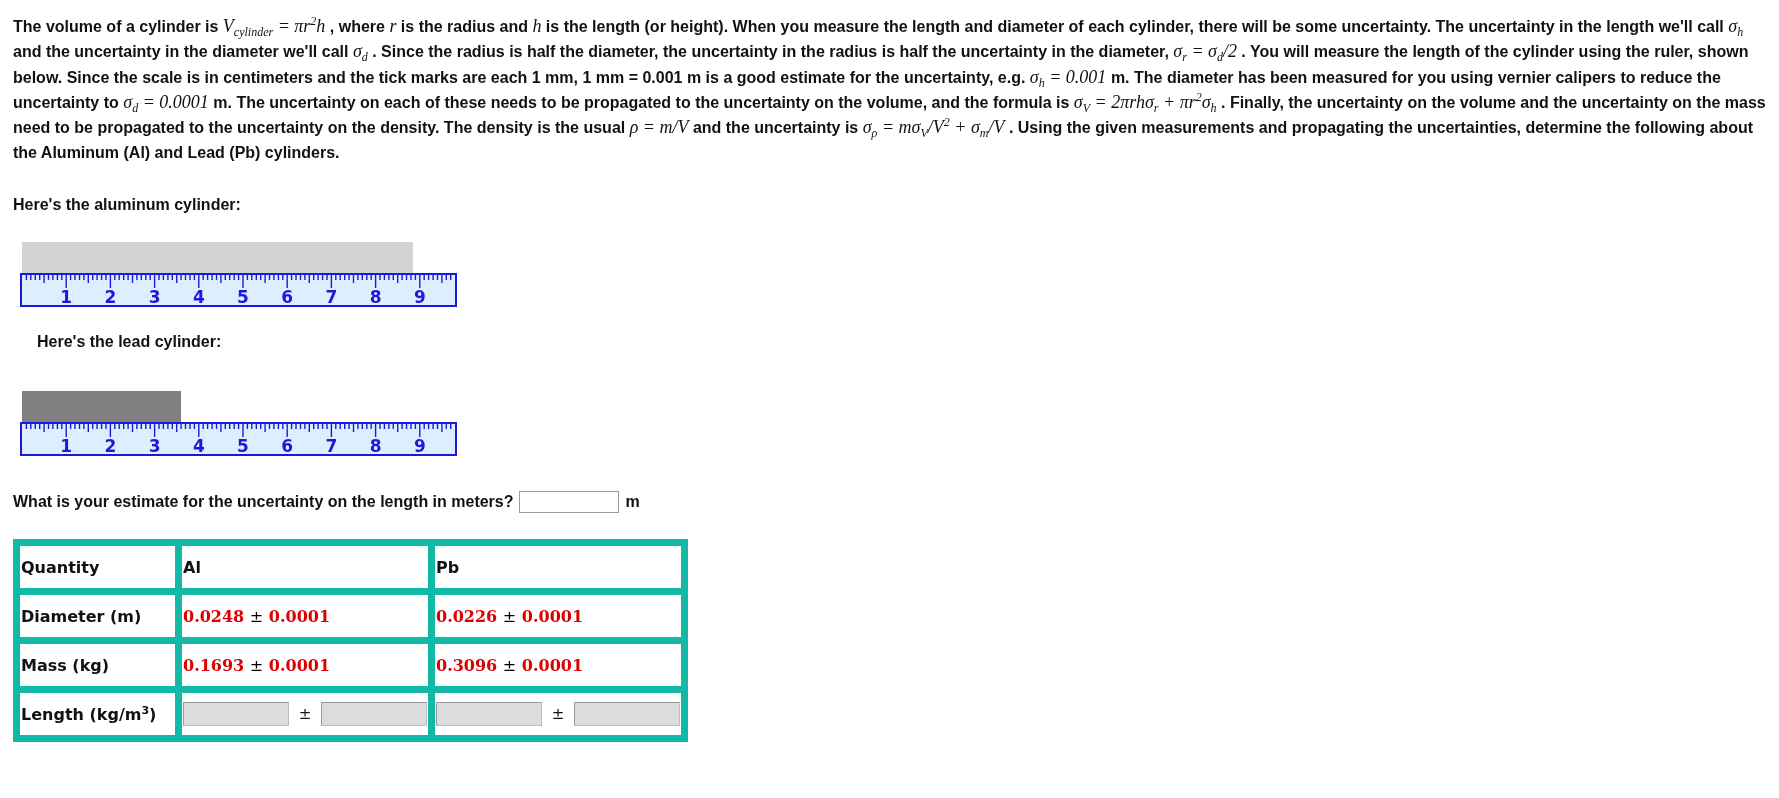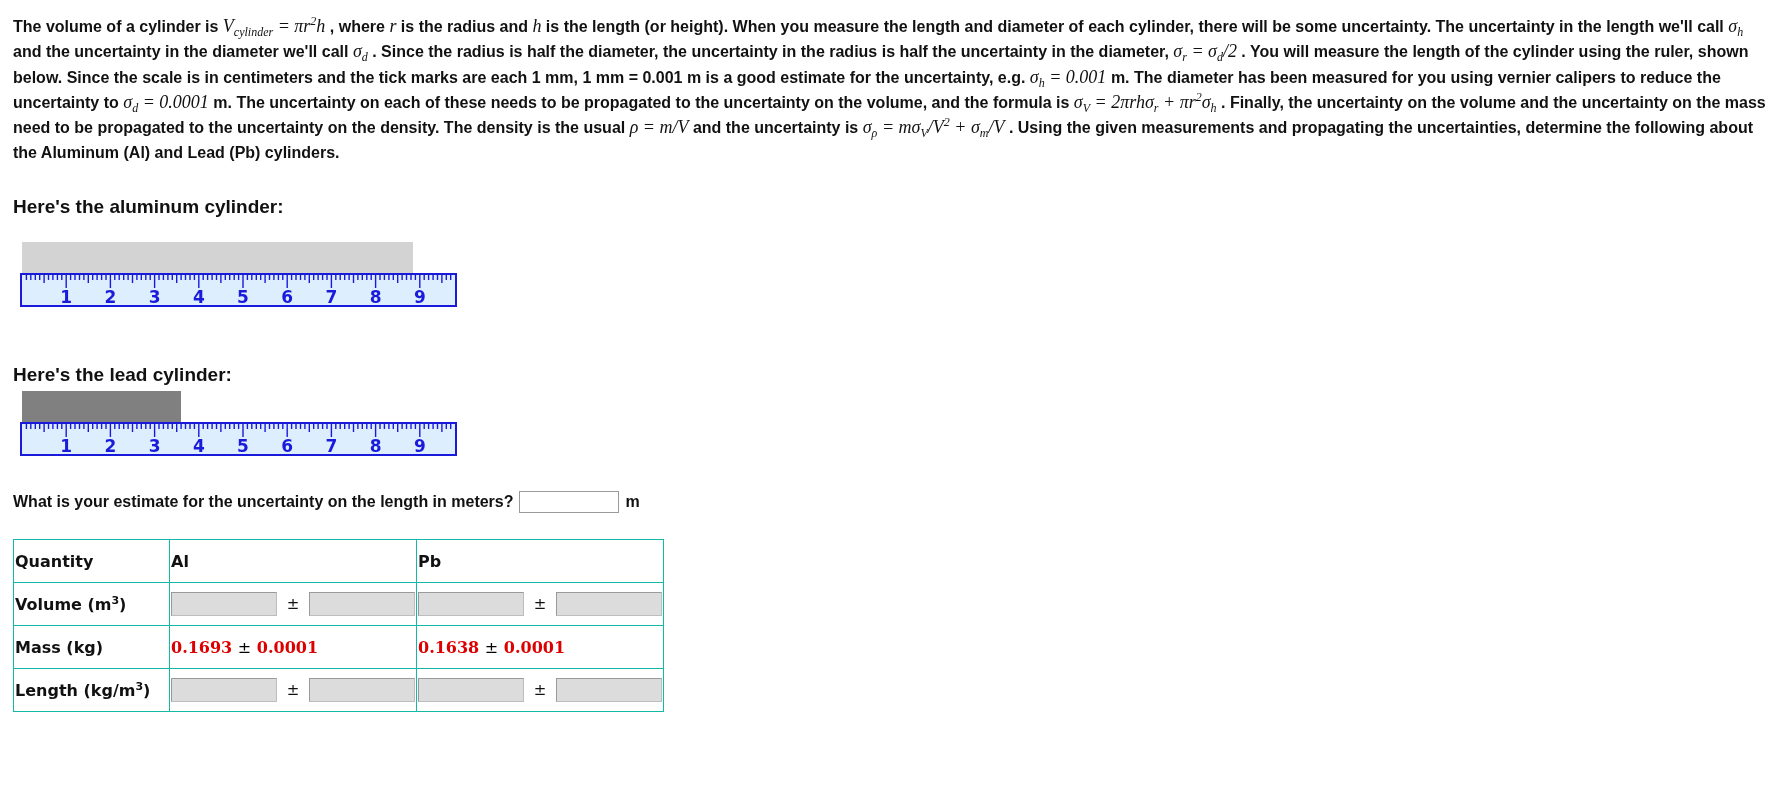--- a/index.html
+++ b/index.html
@@ -9,39 +9,39 @@
   }
   .intro {
     position: absolute; left: 13px; top: 14px; width: 1760px;
     font-size: 16px; font-weight: bold; line-height: 25.3px; margin: 0;
   }
   .intro i { font-family: "Liberation Serif", serif; font-style: italic; font-weight: normal; font-size: 18px; }
   .intro .math { font-family: "Liberation Serif", serif; font-style: italic; font-weight: normal; font-size: 18px; }
   .intro sub { font-size: 12px; vertical-align: -4px; line-height: 0; }
   .intro sup { font-size: 12px; vertical-align: 7px; line-height: 0; }
   .label {
-    position: absolute; left: 13px; font-size: 19px; font-weight: bold; margin: 0;
+    position: absolute; left: 13px; font-size: 16px; font-weight: bold; margin: 0;
   }
   .cyl { position: absolute; height: 31px; }
   .ruler-wrap { position: absolute; left: 20px; width: 437px; height: 36px; }
   .ruler-wrap svg { display: block; }
   .question {
     position: absolute; left: 13px; top: 491px; font-size: 16px; font-weight: bold;
     display: flex; align-items: center;
   }
   .question input {
     width: 100px; height: 22px; margin: 0 7px 0 5px; border: 1px solid #9a9a9a;
     box-sizing: border-box; padding: 1px 3px; font-size: 14px;
   }
   table.grid {
     position: absolute; left: 13px; top: 539px; border-collapse: collapse;
     font-family: "DejaVu Sans", sans-serif; font-size: 16px; font-weight: bold;
   }
   table.grid td {
-    border: 1px solid #14b8a6; padding: 0 0 0 1px; height: 42px; vertical-align: middle;
+    border: 7px solid #14b8a6; padding: 0 0 0 1px; height: 42px; vertical-align: middle;
     white-space: nowrap;
   }
   table.grid td.q { width: 154px; }
   table.grid td.v { width: 245px; }
   table.grid sup { font-size: 11px; vertical-align: 6px; line-height: 0; }
   .pair { display: flex; align-items: center; }
   .pair input {
     width: 106px; height: 24px; box-sizing: border-box; border: 1px solid #a0a0a0; padding: 1px 3px;
     font-size: 14px; background: #fff;
   }
@@ -162,21 +162,21 @@
       <text x="134.6" y="30" text-anchor="middle" font-family="DejaVu Sans, sans-serif" font-weight="bold" font-size="17" fill="#1a1adb">3</text>
       <text x="178.8" y="30" text-anchor="middle" font-family="DejaVu Sans, sans-serif" font-weight="bold" font-size="17" fill="#1a1adb">4</text>
       <text x="223.0" y="30" text-anchor="middle" font-family="DejaVu Sans, sans-serif" font-weight="bold" font-size="17" fill="#1a1adb">5</text>
       <text x="267.2" y="30" text-anchor="middle" font-family="DejaVu Sans, sans-serif" font-weight="bold" font-size="17" fill="#1a1adb">6</text>
       <text x="311.4" y="30" text-anchor="middle" font-family="DejaVu Sans, sans-serif" font-weight="bold" font-size="17" fill="#1a1adb">7</text>
       <text x="355.6" y="30" text-anchor="middle" font-family="DejaVu Sans, sans-serif" font-weight="bold" font-size="17" fill="#1a1adb">8</text>
       <text x="399.8" y="30" text-anchor="middle" font-family="DejaVu Sans, sans-serif" font-weight="bold" font-size="17" fill="#1a1adb">9</text>
     </svg>
   </div>
 
-<p class="label" style="top:364px;">Here's the lead cylinder:</p>
+<p class="label" style="top:333px;margin-left:24px;">Here's the lead cylinder:</p>
 <div class="cyl" id="pb-cyl" style="left: 22px; top: 391px; background: rgb(128, 128, 128); width: 159.12px;"></div>
 <div class="ruler-wrap" id="ruler-pb" style="top:422px;">
     <svg width="437" height="34" xmlns="http://www.w3.org/2000/svg">
       <rect x="1" y="1" width="435" height="32" fill="#ddeeff" stroke="#1a1adb" stroke-width="2"></rect>
       <line x1="6.4" y1="2" x2="6.4" y2="7" stroke="#1a1adb" stroke-width="1.4"></line>
       <line x1="10.8" y1="2" x2="10.8" y2="7" stroke="#1a1adb" stroke-width="1.4"></line>
       <line x1="15.3" y1="2" x2="15.3" y2="7" stroke="#1a1adb" stroke-width="1.4"></line>
       <line x1="19.7" y1="2" x2="19.7" y2="7" stroke="#1a1adb" stroke-width="1.4"></line>
       <line x1="24.1" y1="2" x2="24.1" y2="10" stroke="#1a1adb" stroke-width="1.4"></line>
       <line x1="28.5" y1="2" x2="28.5" y2="7" stroke="#1a1adb" stroke-width="1.4"></line>
@@ -290,40 +290,28 @@
 </div>
 
 <table class="grid">
   <tbody>
       <tr>
     <td class="q">Quantity</td>
     <td class="v">Al</td>
     <td class="v">Pb</td>
   </tr>
   <tr>
-    <td class="q"><span>Volume (m</span><sup>3</sup><span>)</span></td>
-    <td class="v">
-          <div class="pair">
-      <input type="text" class="dis" disabled="" style="">
-      <span class="pm">±</span>
-      <input type="text" class="dis" disabled="" style="">
-    </div>
-        </td>
-    <td class="v">
-          <div class="pair">
-      <input type="text" class="dis" disabled="" style="">
-      <span class="pm">±</span>
-      <input type="text" class="dis" disabled="" style="">
-    </div>
-        </td>
+    <td class="q">Diameter (m)</td>
+    <td class="v given"><span>0.0248</span> <span class="pm2">±</span> <span>0.0001</span></td>
+    <td class="v given"><span>0.0226</span> <span class="pm2">±</span> <span>0.0001</span></td>
   </tr>
   <tr>
     <td class="q">Mass (kg)</td>
     <td class="v given"><span>0.1693</span> <span class="pm2">±</span> <span>0.0001</span></td>
-    <td class="v given"><span>0.1638</span> <span class="pm2">±</span> <span>0.0001</span></td>
+    <td class="v given"><span>0.3096</span> <span class="pm2">±</span> <span>0.0001</span></td>
   </tr>
   <tr>
     <td class="q"><span>Length (kg/m</span><sup>3</sup><span>)</span></td>
     <td class="v">
           <div class="pair">
       <input type="text" class="dis" disabled="" style="">
       <span class="pm">±</span>
       <input type="text" class="dis" disabled="" style="">
     </div>
         </td>

